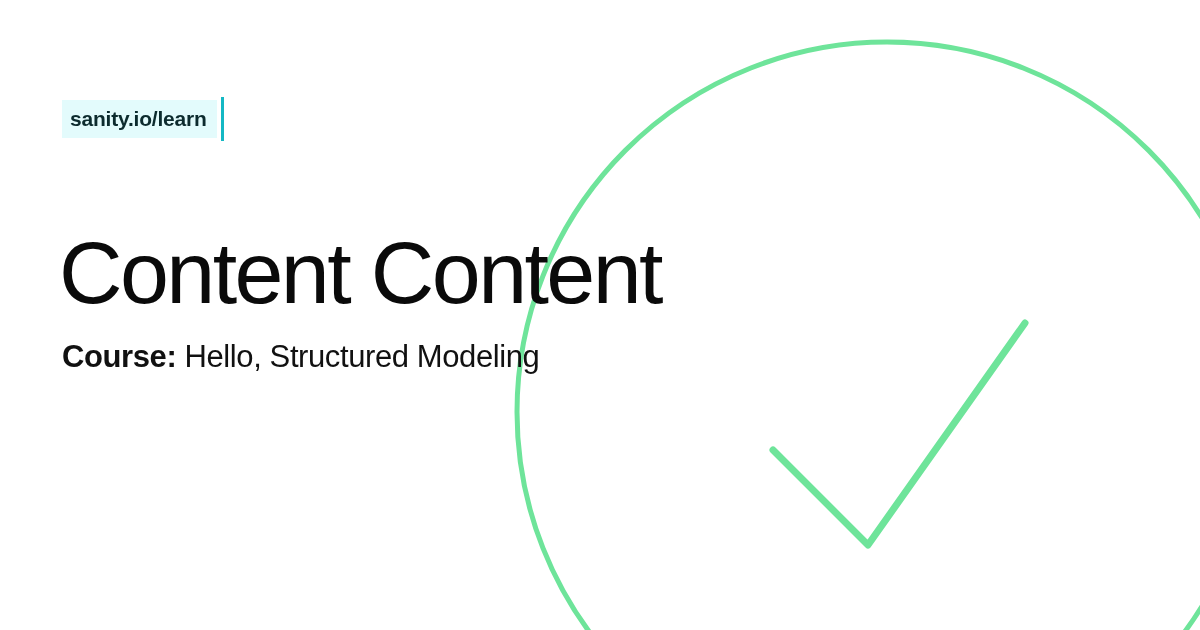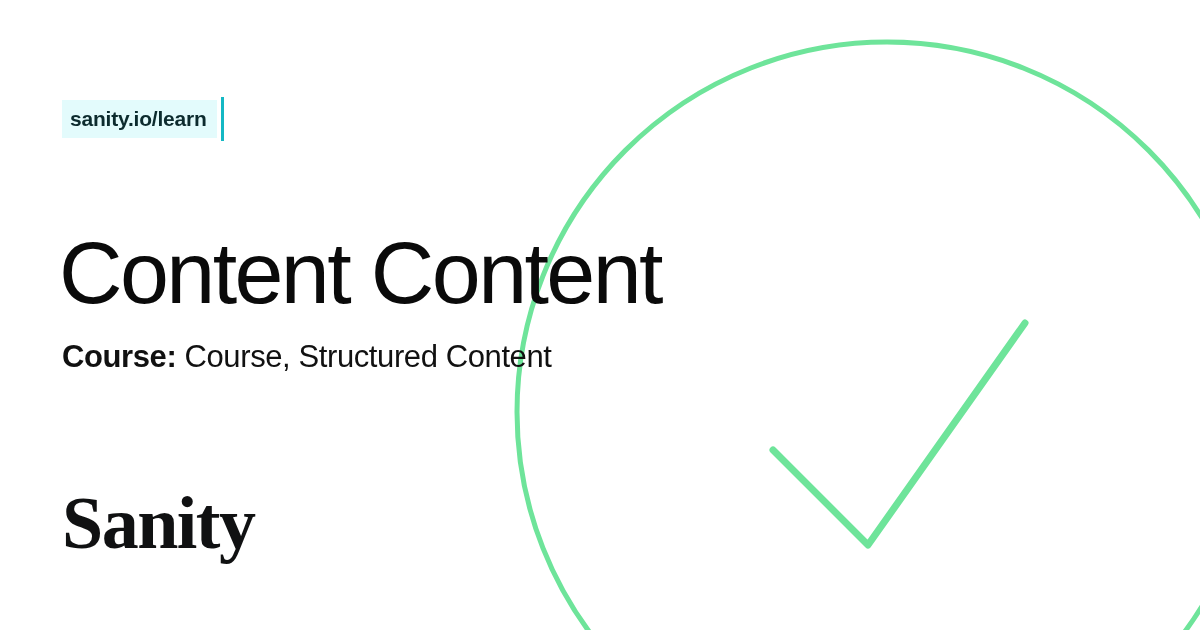--- a/index.html
+++ b/index.html
@@ -122,19 +122,18 @@
 
     <div class="badge-row">
       <span class="badge">sanity.io/learn</span>
       <span class="badge-caret"></span>
     </div>
 
     <h1 class="page-title">Content Content</h1>
 
     <p class="subtitle">
       <span class="lede">Course:</span>
-      <span>Course, Structured Content</span>
+      <span>Hello, Structured Modeling</span>
     </p>
 
-    <div class="brand-logo">Sanity</div>
 
   </div>
 </div>
 
 </body></html>

